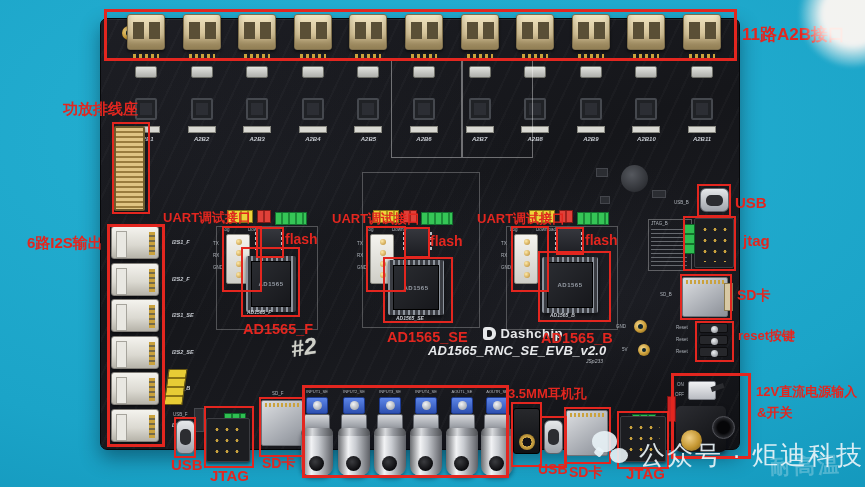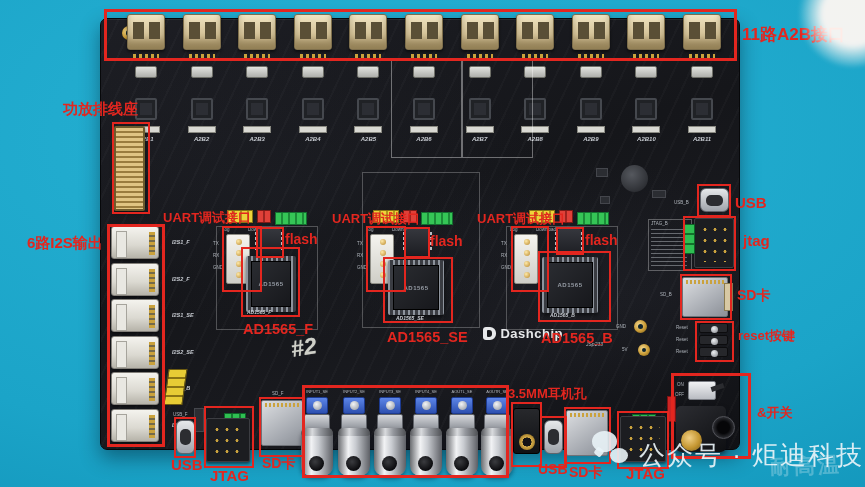--- a/index.html
+++ b/index.html
@@ -319,20 +319,21 @@
       <div class="silk tiny" style="left: 501px; top: 265px;">GND</div>
       <div class="flash-chip" style="left: 558px; top: 229px;"></div>
       <div class="qfp" style="left: 542px; top: 257px; width: 56px; height: 56px;">
         <div class="die">AD1565</div>
       </div>
       <div class="silk chipmark" style="left: 550px; top: 312px;">AD1565_B</div>
     </div>
 
   <div class="logoblock">
     <div class="brandline"><span class="dlogo"></span><span>Dashchip</span></div>
+    <div class="titleline">AD1565_RNC_SE_EVB_v2.0</div>
     <div class="revline">JSp233</div>
   </div>
   <div class="handmark">#2</div>
 
   <div class="ind"></div>
   <div class="comp" style="left:596px;top:168px;width:12px;height:9px;"></div>
   <div class="comp" style="left:652px;top:190px;width:14px;height:8px;"></div>
   <div class="comp" style="left:600px;top:196px;width:10px;height:8px;"></div>
 
   <div class="silk tiny" style="left:674px;top:200px;">USB_B</div>
@@ -449,20 +450,21 @@
 
   <div class="abox s" style="left:697px;top:184px;width:34px;height:33px;"></div>
   <div class="alabel" style="left:735px;top:194px;font-size:15px;">USB</div>
   <div class="abox s" style="left:683px;top:216px;width:53px;height:55px;"></div>
   <div class="alabel" style="left:743px;top:232px;font-size:15px;">jtag</div>
   <div class="abox s" style="left:680px;top:274px;width:52px;height:46px;"></div>
   <div class="alabel" style="left:737px;top:287px;font-size:14px;">SD卡</div>
   <div class="abox s" style="left:695px;top:321px;width:39px;height:41px;"></div>
   <div class="alabel" style="left:738px;top:327px;font-size:13px;">reset按键</div>
   <div class="abox" style="left:671px;top:373px;width:80px;height:86px;"></div>
+  <div class="alabel" style="left:756px;top:383px;font-size:13px;">12V直流电源输入</div>
   <div class="alabel" style="left:757px;top:404px;font-size:13px;">&amp;开关</div>
 
   <div class="abox s" style="left:174px;top:417px;width:22px;height:41px;"></div>
   <div class="alabel" style="left:171px;top:456px;font-size:15px;">USB</div>
   <div class="abox s" style="left:204px;top:406px;width:50px;height:62px;"></div>
   <div class="alabel" style="left:210px;top:467px;font-size:15px;">JTAG</div>
   <div class="abox s" style="left:259px;top:397px;width:45px;height:60px;"></div>
   <div class="alabel" style="left:262px;top:455px;font-size:14px;">SD卡</div>
 
   <div class="abox" style="left:302px;top:385px;width:207px;height:93px;"></div>

